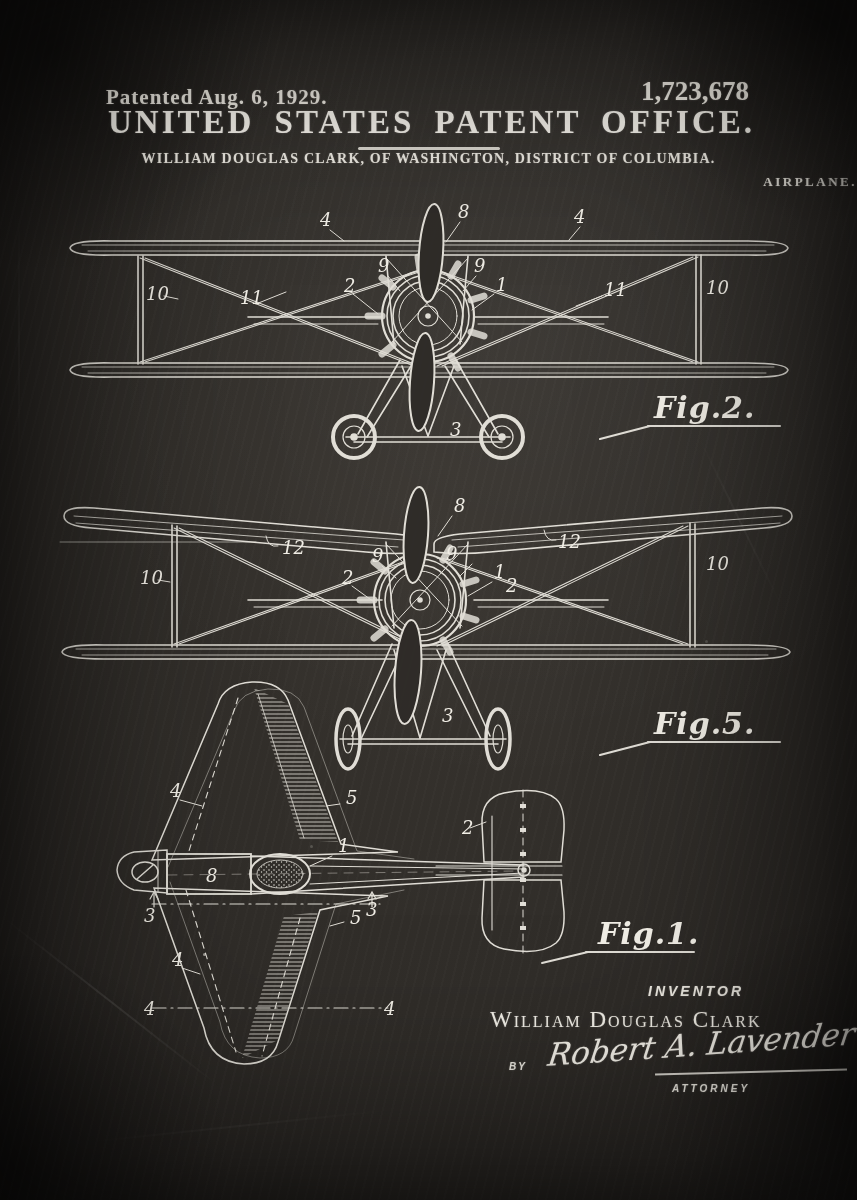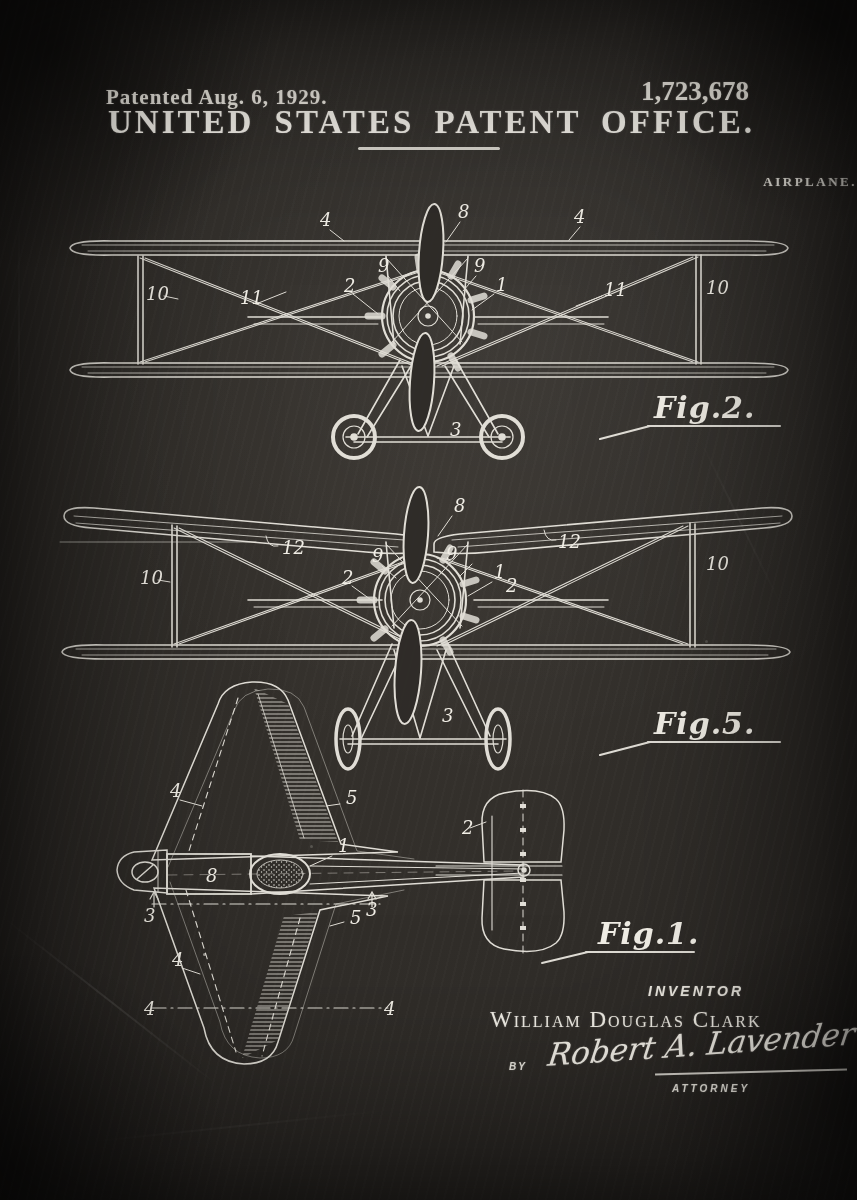--- a/index.html
+++ b/index.html
@@ -38,20 +38,21 @@
 </style>
 </head>
 <body>
 
 <div class="page">
 
   <div class="txt patented">Patented Aug. 6, 1929.</div>
   <div class="txt patnum">1,723,678</div>
   <div class="txt title">UNITED STATES PATENT OFFICE.</div>
   <div class="title-underline"></div>
+  <div class="txt grantee">WILLIAM DOUGLAS CLARK, OF WASHINGTON, DISTRICT OF COLUMBIA.</div>
   <div class="txt invention">AIRPLANE.</div>
 
   <svg class="fig" style="left:48px;top:196px;width:760px;height:285px" viewBox="0 0 760 285">
     <g stroke="#eeebe3" fill="none" stroke-width="1.6" stroke-linecap="round" opacity="0.93">
       <g>
         <path d="M22,52 Q24,44 64,45 L700,45 Q738,45 740,52 Q738,60 700,59 L64,59 Q24,60 22,52 Z"></path>
         <line x1="34" y1="49" x2="726" y2="49" stroke-width="0.8"></line>
         <line x1="40" y1="55" x2="718" y2="55" stroke-width="0.8"></line>
       </g>
       <g transform="translate(0,122)">

